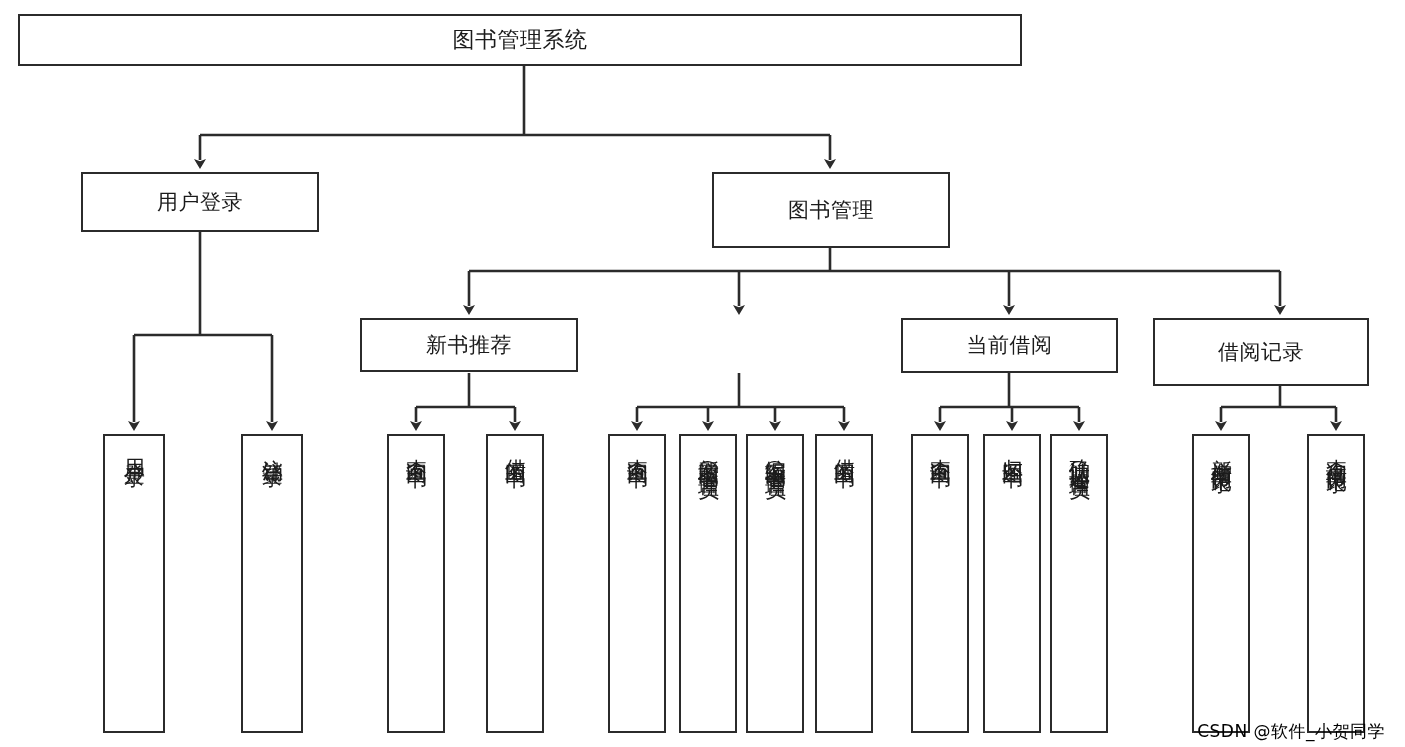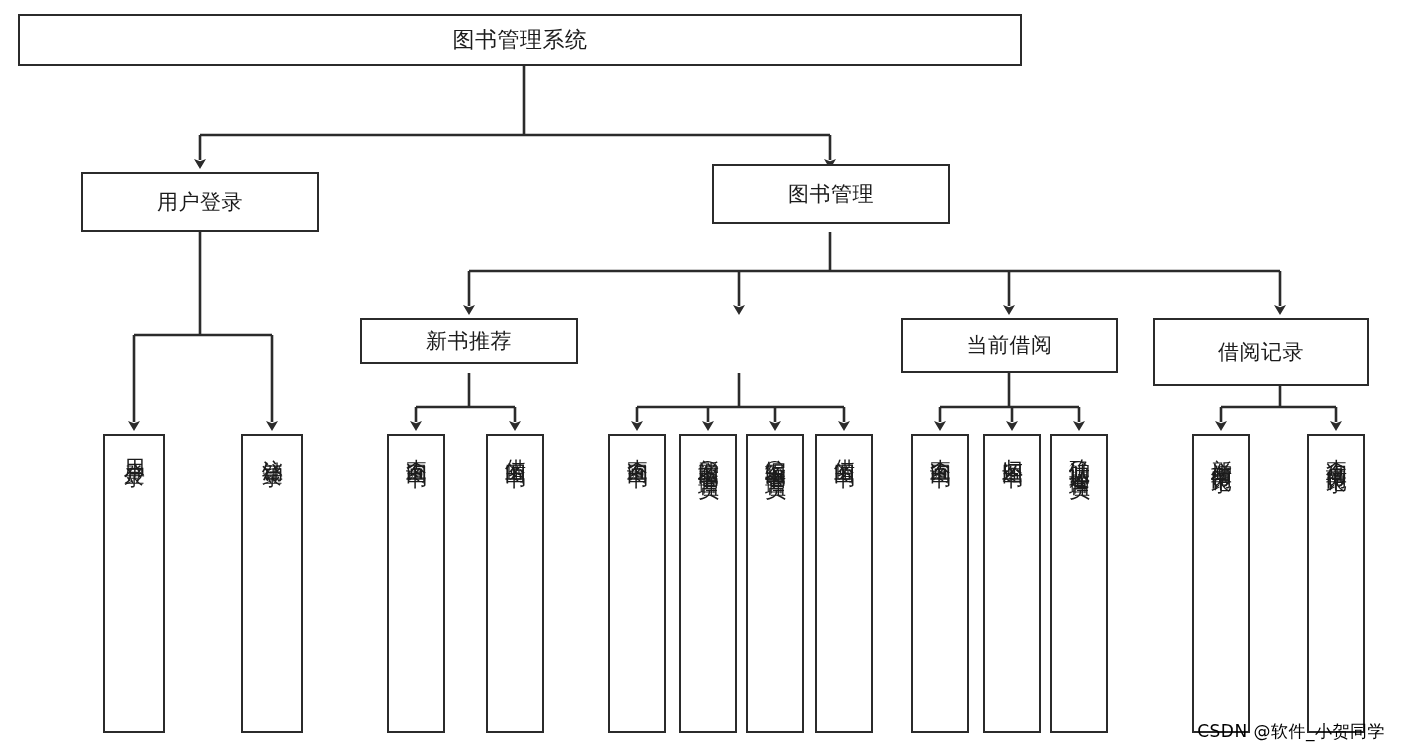--- a/index.html
+++ b/index.html
@@ -142,25 +142,25 @@
   </svg>
 
   <div class="node root" style="left:18px; top:14px; width:1004px; height:52px;">
     <span class="label">图书管理系统</span>
   </div>
 
   <div class="node" style="left:81px; top:172px; width:238px; height:60px;">
     <span class="label">用户登录</span>
   </div>
 
-  <div class="node" style="left:712px; top:164px; width:238px; height:60px;">
+  <div class="node" style="left:712px; top:172px; width:238px; height:76px;">
     <span class="label">图书管理</span>
   </div>
 
-  <div class="node" style="left:360px; top:318px; width:218px; height:46px;">
+  <div class="node" style="left:360px; top:318px; width:218px; height:54px;">
     <span class="label">新书推荐</span>
   </div>
 
 
   <div class="node" style="left:901px; top:318px; width:217px; height:55px;font-family:Liberation Serif, serif;">
     <span class="label">当前借阅</span>
   </div>
 
   <div class="node" style="left:1153px; top:318px; width:216px; height:68px;">
     <span class="label">借阅记录</span>

